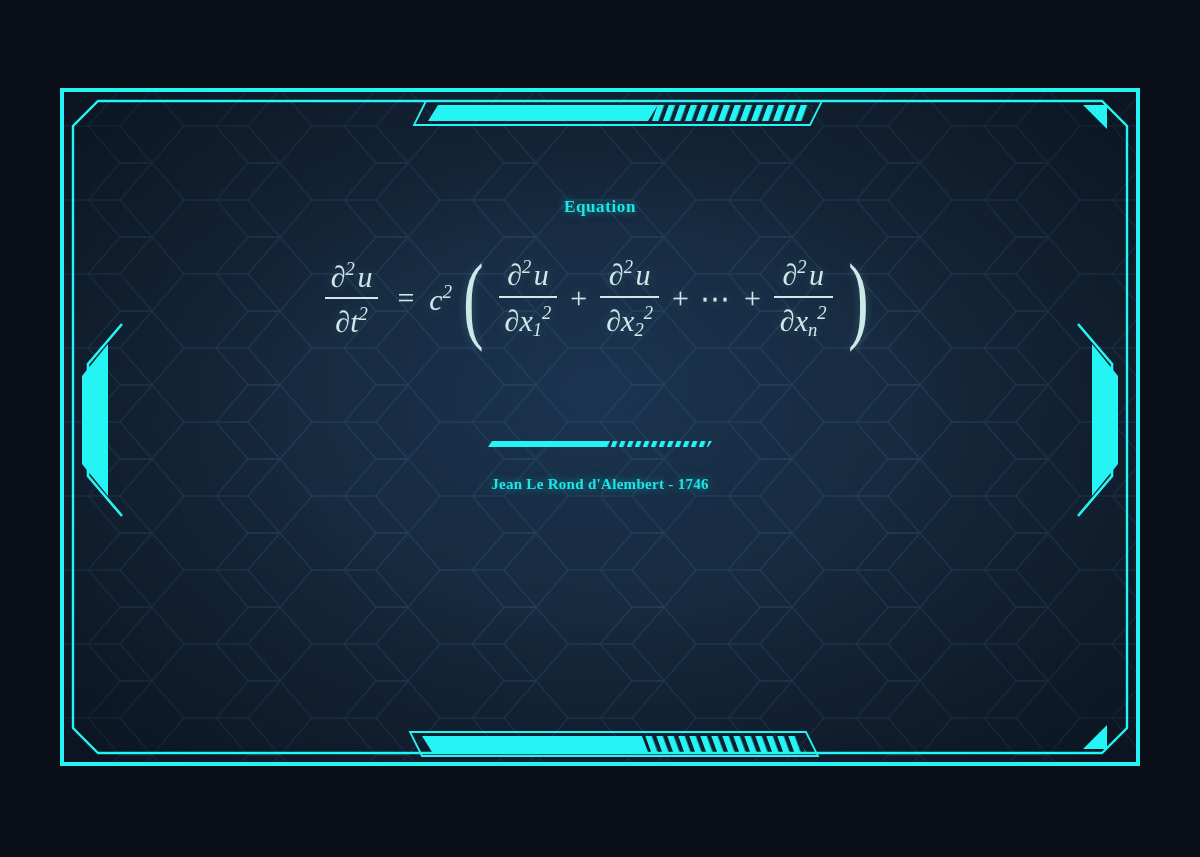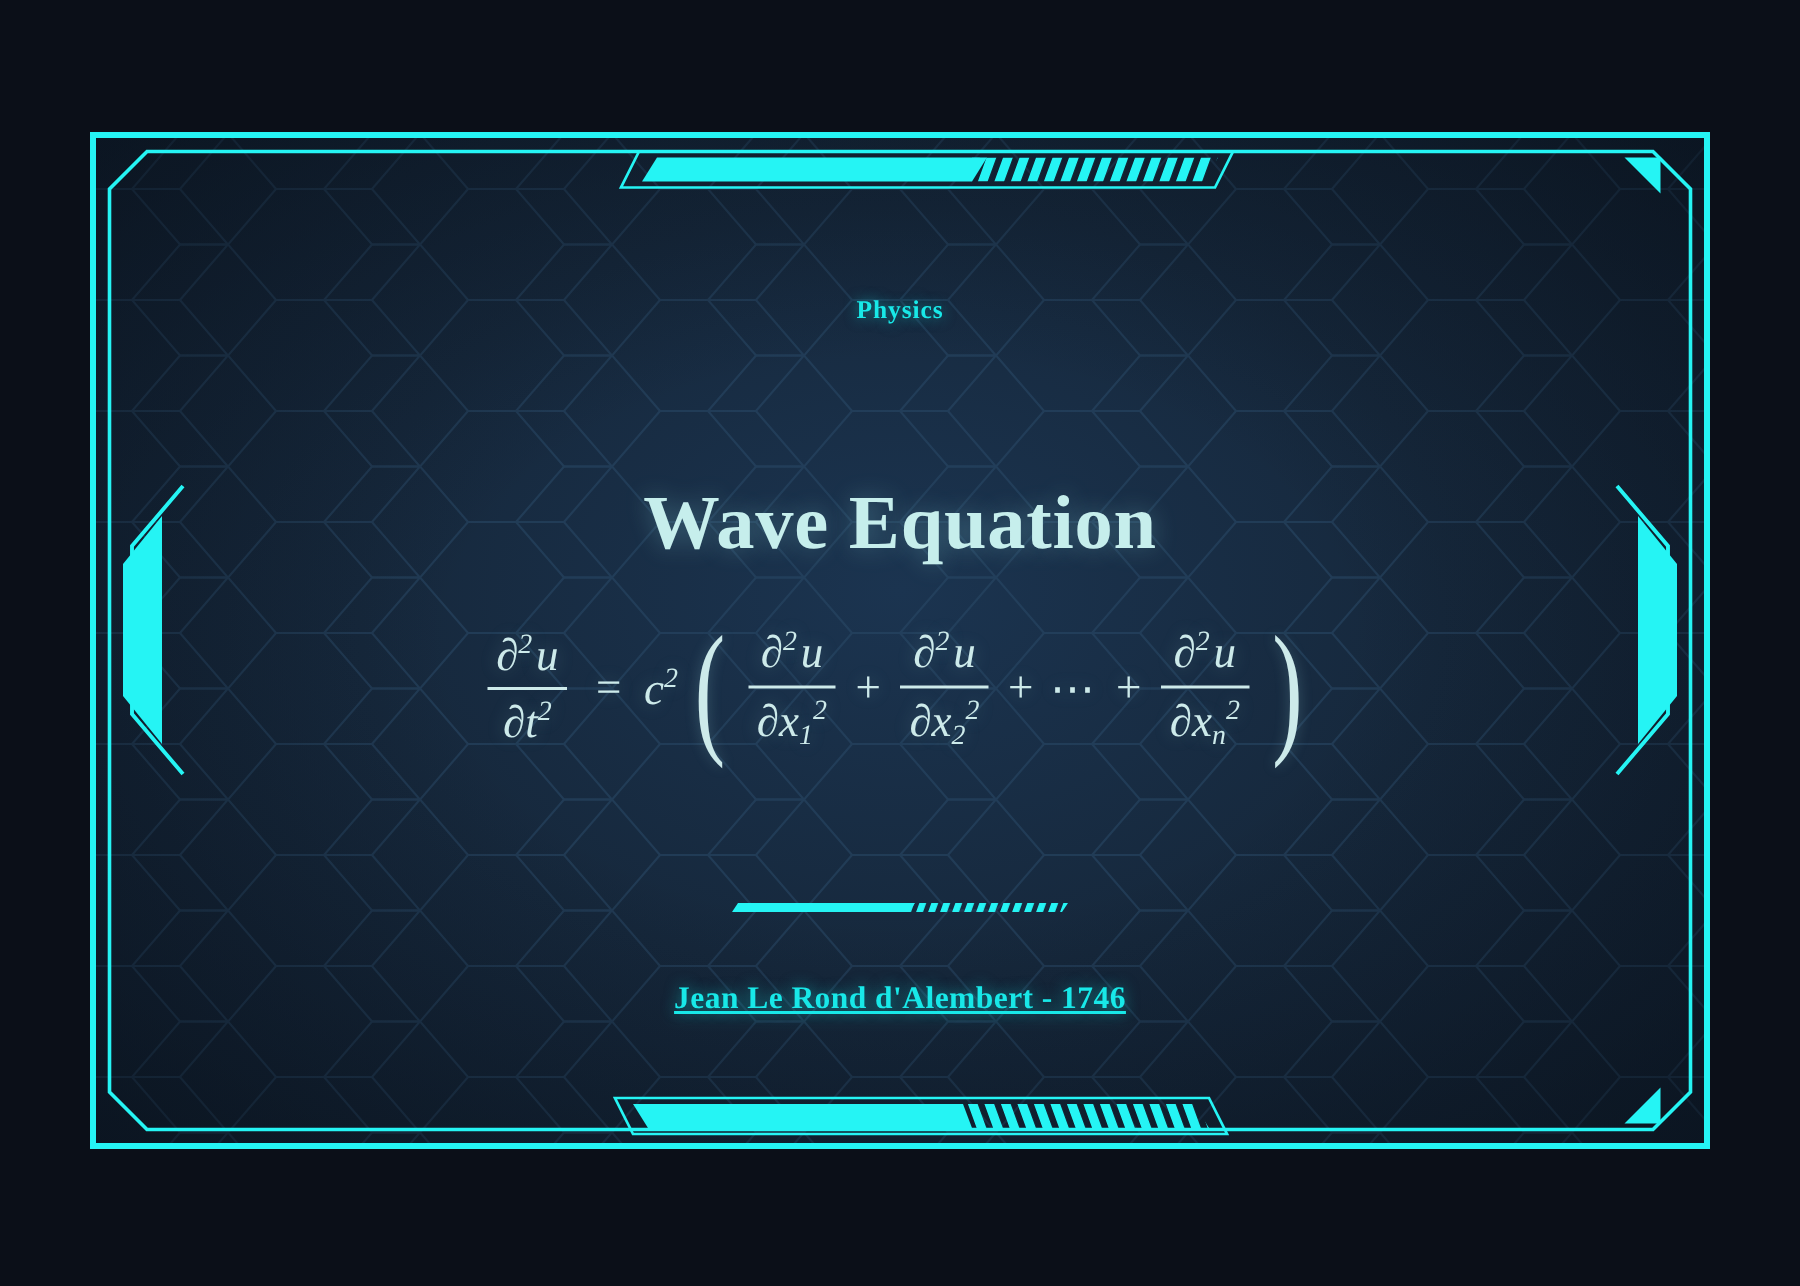--- a/index.html
+++ b/index.html
@@ -153,27 +153,26 @@
 
   
   .divider {
     margin-top: 96px;
     width: 228px;
     height: 12px;
   }
   .divider svg { display: block; width: 100%; height: 100%; }
 
   .attribution {
-    margin-top: 42px;
-    font-size: 21px;
+    margin-top: 26px;
+    font-size: 15px;
     font-weight: bold;
     letter-spacing: 0.3px;
     color: #18e8e8;
     text-shadow: 0 0 10px rgba(24,232,232,0.55);
-    text-decoration: underline;
   }
 
   
   .deco { position: absolute; z-index: 12; pointer-events: none; }
   .deco svg { display: block; overflow: visible; }
 
   .deco-top    { left: 408px; top: 96px;  width: 420px; height: 34px; }
   .deco-bottom { left: 400px; top: 727px; width: 424px; height: 34px; }
   .deco-left   { left: 74px;  top: 322px; width: 58px;  height: 196px; }
   .deco-right  { left: 1068px;top: 322px; width: 58px;  height: 196px; }
@@ -266,23 +265,22 @@
 
 <div class="deco deco-right">
   <svg viewBox="0 0 58 196" xmlns="http://www.w3.org/2000/svg">
     <path d="M10 2 L44 42 L44 154 L10 194" fill="none" stroke="#25f4f4" stroke-width="2.6"></path>
     <path d="M24 22 L50 54 L50 142 L24 174 Z" fill="#25f4f4"></path>
   </svg>
 </div>
 
 <div class="content">
 
-  <div class="category">Physics</div>
-
-  <h1 class="title">Wave Equation</h1>
+  <div class="category">Equation</div>
+
 
   <div class="equation">
 
     <span class="frac">
       <span class="num"><span>∂</span><sup>2</sup> <span>u</span></span>
       <span class="bar"></span>
       <span class="den"><span>∂</span><span>t</span><sup>2</sup></span>
     </span>
 
     <span class="op-eq">=</span>

